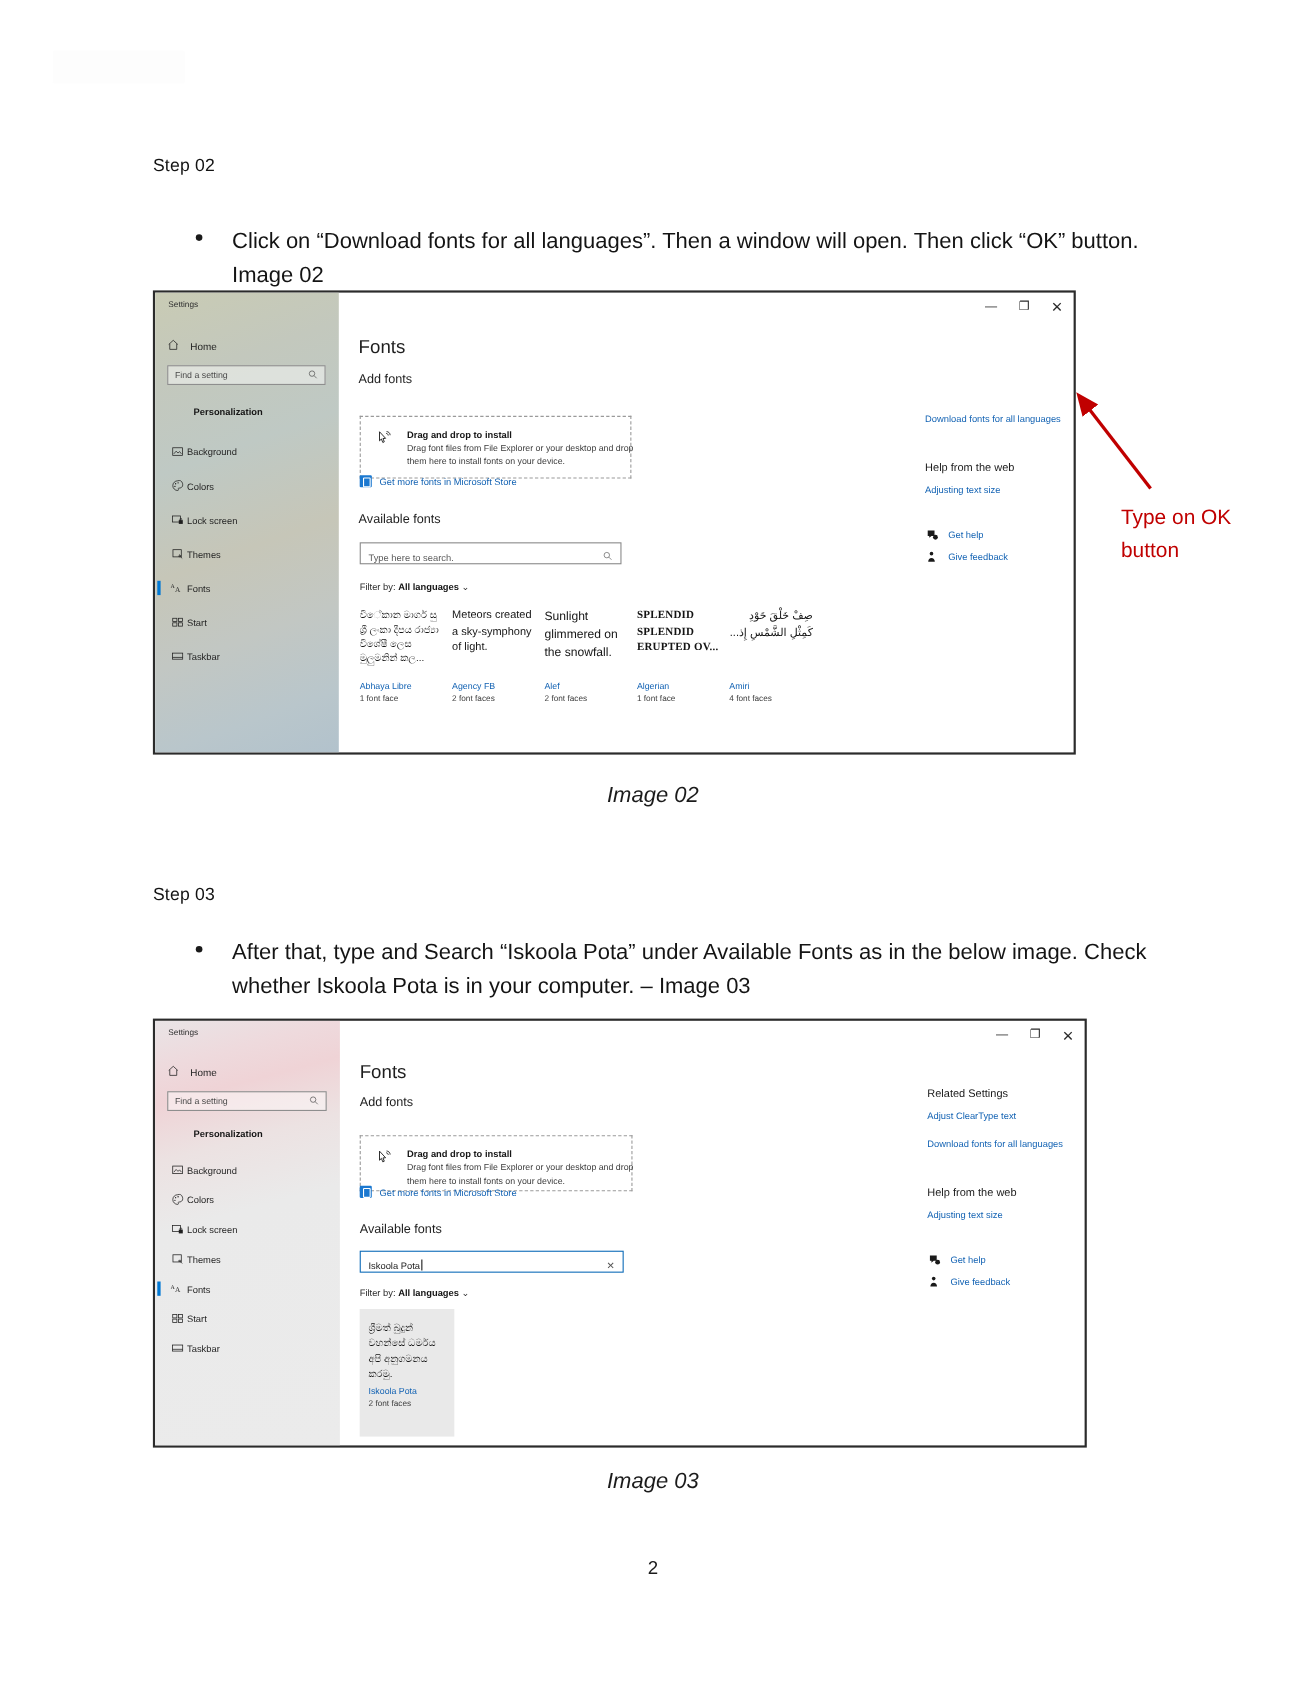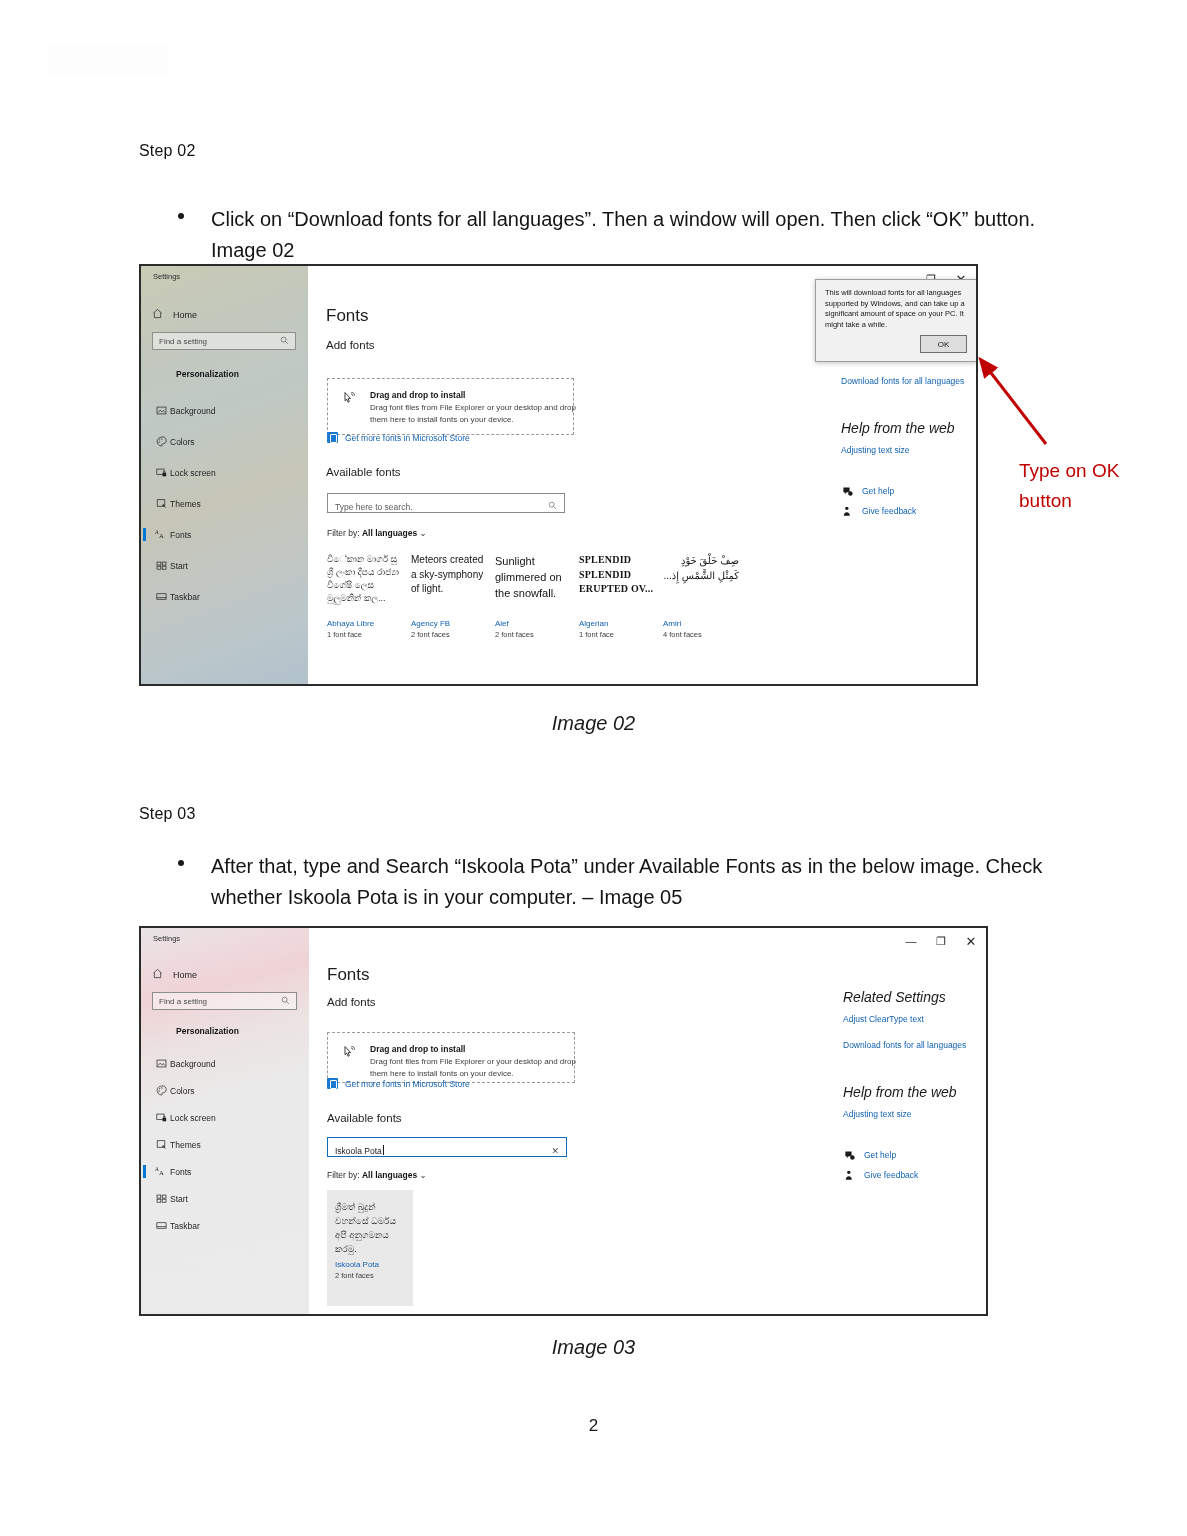--- a/index.html
+++ b/index.html
@@ -113,21 +113,21 @@
   .fontcard{width:86px;margin-right:8px;}
   .fc-prev{font-size:10px;line-height:14.5px;color:#141414;min-height:62px;}
   .fc-prev.serif{font-family:"Liberation Serif",serif;font-weight:bold;font-size:10px;letter-spacing:.2px;}
   .fc-prev.cond{font-family:"Liberation Sans Narrow","Liberation Sans",sans-serif;font-size:10px;}
   .fc-name{font-size:8px;color:#1262b3;margin-top:4px;}
   .fc-faces{font-size:7.5px;color:#3d3d3d;margin-top:2px;}
 
   .fontcard.hl{background:#e9e9e9;padding:10px 8px 26px 8px;width:70px;}
 
   .rpanel{position:absolute;}
-  .rp-h{font-size:14px;color:#1a1a1a;margin-bottom:9px;font-style:italic;}
+  .rp-h{font-size:10px;color:#1a1a1a;margin-bottom:9px;}
   .rp-link{font-size:8.5px;color:#1262b3;margin-bottom:12px;display:block;}
   .rp-iconrow{display:flex;align-items:center;gap:9px;margin-bottom:8px;font-size:8.5px;color:#1262b3;}
   .rp-ico{width:12px;height:12px;display:flex;align-items:center;justify-content:center;font-size:10px;color:#161616;}
 
   
   .dialog{
     position:absolute;background:#f1f1f1;border:1px solid #9d9d9d;
     box-shadow:0 1px 5px rgba(0,0,0,.25);z-index:6;box-sizing:border-box;
   }
   .dlg-text{position:absolute;left:9px;top:8px;width:142px;font-size:7.5px;line-height:10.5px;color:#161616;}
@@ -338,45 +338,41 @@
       <span class="rp-ico">
         <svg width="11" height="11" viewBox="0 0 16 16">
             <circle cx="7" cy="3.4" r="2.4" fill="#1a1a1a"></circle>
             <path d="M2.6 14 c0-3 2-5 4.4-5 s4.4 2 4.4 5z" fill="#1a1a1a"></path>
           </svg>
       </span>
       <span>Give feedback</span>
     </div>
   </div>
 
-  <div class="dialog" style="left:674px;top:13px;width:162px;height:83px;">
-    <div class="dlg-text">This will download fonts for all languages supported by Windows, and can take up a significant amount of space on your PC. It might take a while.</div>
-    <div class="dlg-ok">OK</div>
-  </div>
 </div>
 
 <svg class="arrow-svg" width="1187" height="1536">
   <defs>
     <marker id="redhead" markerWidth="7" markerHeight="7" refX="5.6" refY="3" orient="auto">
       <path d="M0,0 L7,3 L0,6 z" fill="#c00000"></path>
     </marker>
   </defs>
   <line x1="1046" y1="444" x2="981" y2="360" stroke="#c00000" stroke-width="3" marker-end="url(#redhead)"></line>
 </svg>
 <div class="anno-text" style="left:1019px;top:456px;width:160px;">
   <div>Type on OK</div>
   <div>button</div>
 </div>
 
 <div class="caption" style="top:712px;">Image 02</div>
 
 <div class="step-head" style="top:805px;">Step 03</div>
 <div class="bullet-block" style="top:851px;">
   <span class="bullet-dot"></span>
-  <div class="bullet-text">After that, type and Search “Iskoola Pota” under Available Fonts as in the below image. Check whether Iskoola Pota is in your computer.  – Image 05</div>
+  <div class="bullet-text">After that, type and Search “Iskoola Pota” under Available Fonts as in the below image. Check whether Iskoola Pota is in your computer.  – Image 03</div>
 </div>
 
 <div class="shot" id="shot03" style="left:139px;top:926px;width:845px;height:386px;">
 
   <div class="sidebar" style="width:168px;background:linear-gradient(165deg,#e9e4e6 0%,#eedadd 10%,#efd3d6 18%,#ece2e2 30%,#eaeaea 45%,#ebebeb 100%);">
     <div class="sb-label">Settings</div>
 
     <div class="sb-home" style="top:40px;">
       <span class="ico">
         <svg width="11" height="11" viewBox="0 0 16 16">

